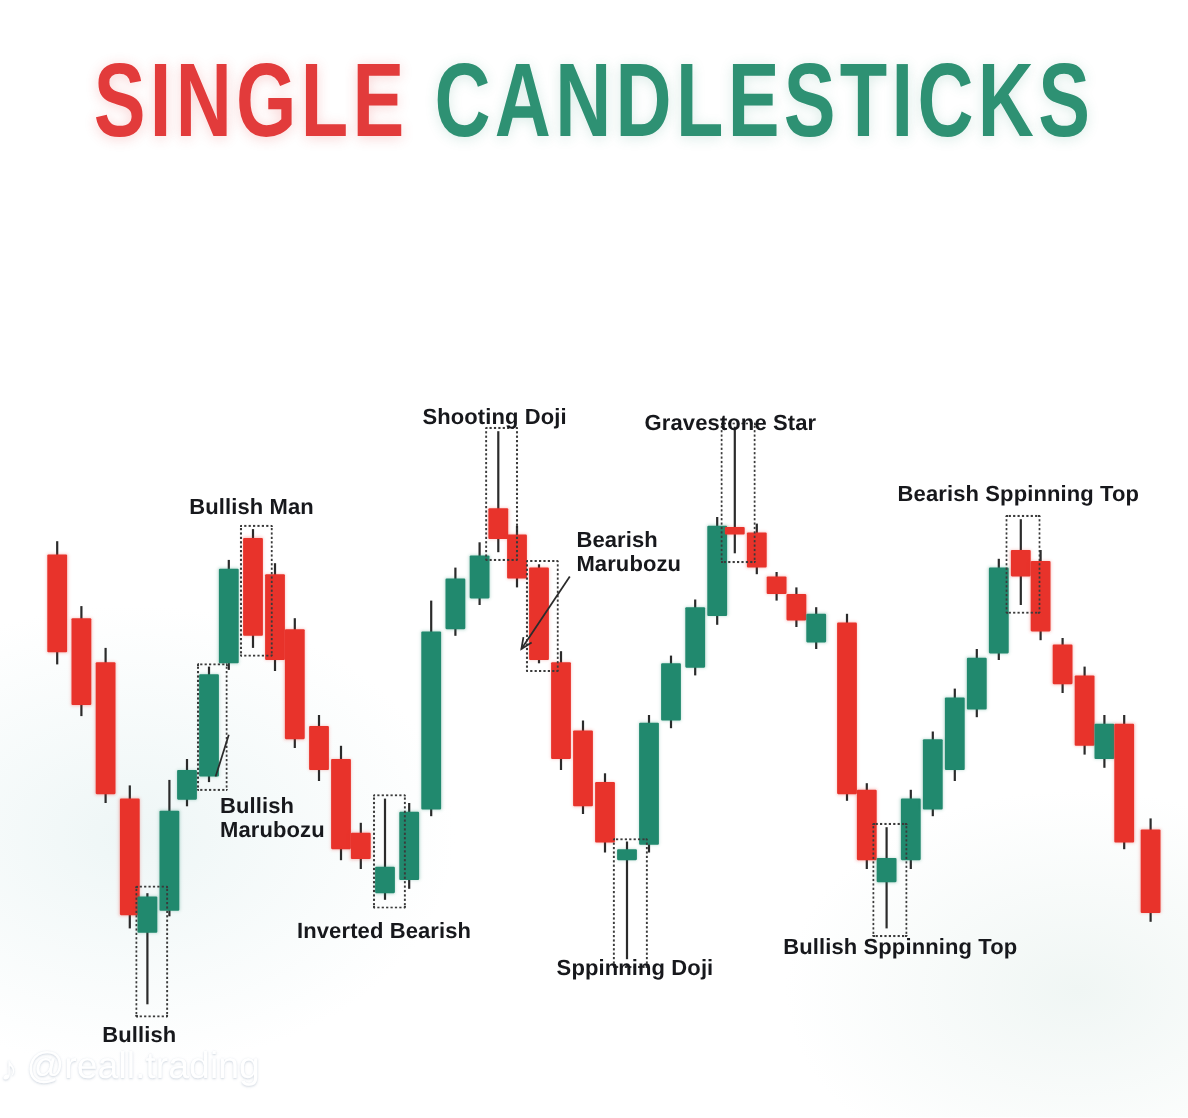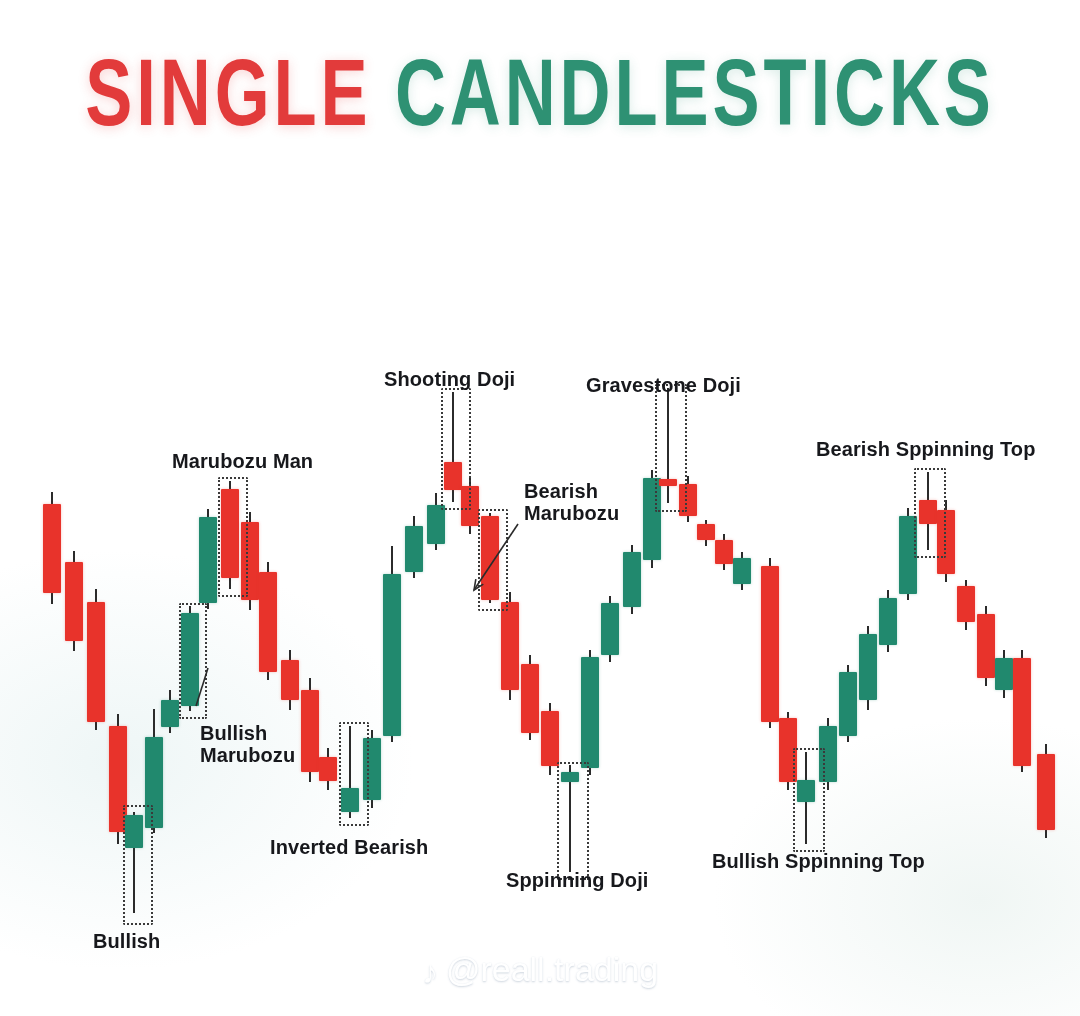--- a/index.html
+++ b/index.html
@@ -52,21 +52,20 @@
     white-space:pre;
     font-family:"Liberation Sans", sans-serif;
     letter-spacing:.1px;
   }
 
   .arrow{position:absolute;overflow:visible;}
 
   
   #watermark{
     position:absolute;left:0;top:950px;width:1080px;
-    text-align:center;
     font-size:34px;
     color:#ffffff;
     text-shadow:0 0 1px #e9eef3, 0 1px 2px rgba(190,200,212,.85);
     font-family:"Liberation Sans", sans-serif;
     white-space:nowrap;
     opacity:.95;
   }
   #watermark .tt{display:inline-block;margin-right:8px;font-size:32px;vertical-align:-2px;}
 </style>
 </head>
@@ -286,30 +285,30 @@
       <div class="hlbox" style="left: 123px; top: 805px; width: 26px; height: 116px;"></div>
       <div class="hlbox" style="left: 179px; top: 603px; width: 24px; height: 112px;"></div>
       <div class="hlbox" style="left: 218px; top: 477px; width: 26px; height: 116px;"></div>
       <div class="hlbox" style="left: 339px; top: 722px; width: 26px; height: 100px;"></div>
       <div class="hlbox" style="left: 441px; top: 388px; width: 26px; height: 118px;"></div>
       <div class="hlbox" style="left: 478px; top: 509px; width: 26px; height: 98px;"></div>
       <div class="hlbox" style="left: 557px; top: 762px; width: 28px; height: 114px;"></div>
       <div class="hlbox" style="left: 655px; top: 384px; width: 28px; height: 124px;"></div>
       <div class="hlbox" style="left: 793px; top: 748px; width: 28px; height: 100px;"></div>
       <div class="hlbox" style="left: 914px; top: 468px; width: 28px; height: 86px;"></div>
-      <div class="lbl" style="left: 172px; top: 450px;">Marubozu Man</div>
+      <div class="lbl" style="left: 172px; top: 450px;">Bullish Man</div>
       <div class="lbl" style="left: 200px; top: 722px;">Bullish
 Marubozu</div>
       <div class="lbl" style="left: 93px; top: 930px;">Bullish</div>
       <div class="lbl" style="left: 270px; top: 836px;">Inverted Bearish</div>
       <div class="lbl" style="left: 384px; top: 368px;">Shooting Doji</div>
       <div class="lbl" style="left: 524px; top: 480px;">Bearish
 Marubozu</div>
       <div class="lbl" style="left: 506px; top: 869px;">Sppinning Doji</div>
-      <div class="lbl" style="left: 586px; top: 374px;">Gravestone Doji</div>
+      <div class="lbl" style="left: 586px; top: 374px;">Gravestone Star</div>
       <div class="lbl" style="left: 816px; top: 438px;">Bearish Sppinning Top</div>
       <div class="lbl" style="left: 712px; top: 850px;">Bullish Sppinning Top</div>
       <svg class="arrow" width="1080" height="1016" style="left: 0px; top: 0px; position: absolute;">
         <line x1="196" y1="706" x2="208" y2="668" stroke="#2b2b2b" stroke-width="1.6"></line>
       </svg>
       <svg class="arrow" width="1080" height="1016" style="left: 0px; top: 0px; position: absolute;">
         <line x1="518" y1="524" x2="474" y2="590" stroke="#2b2b2b" stroke-width="1.6"></line>
         <polyline points="475.83934750312255,579.1548720264464 474,590 483.3034460128486,584.130937699597" fill="none" stroke="#2b2b2b" stroke-width="1.6"></polyline>
       </svg>
     </div>

